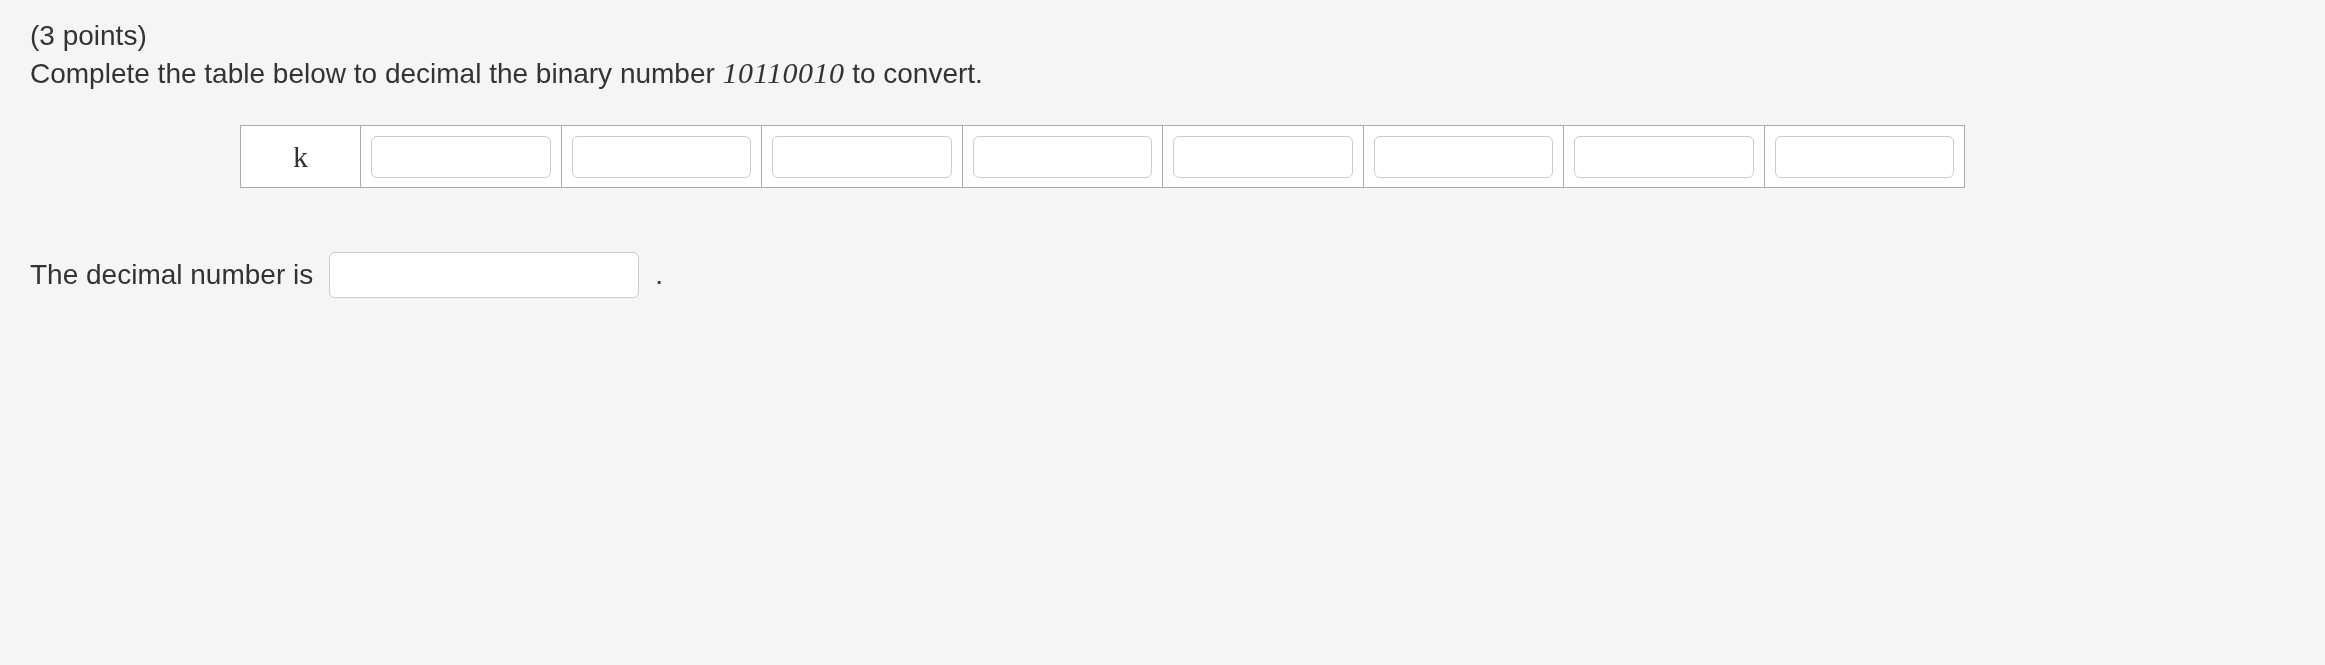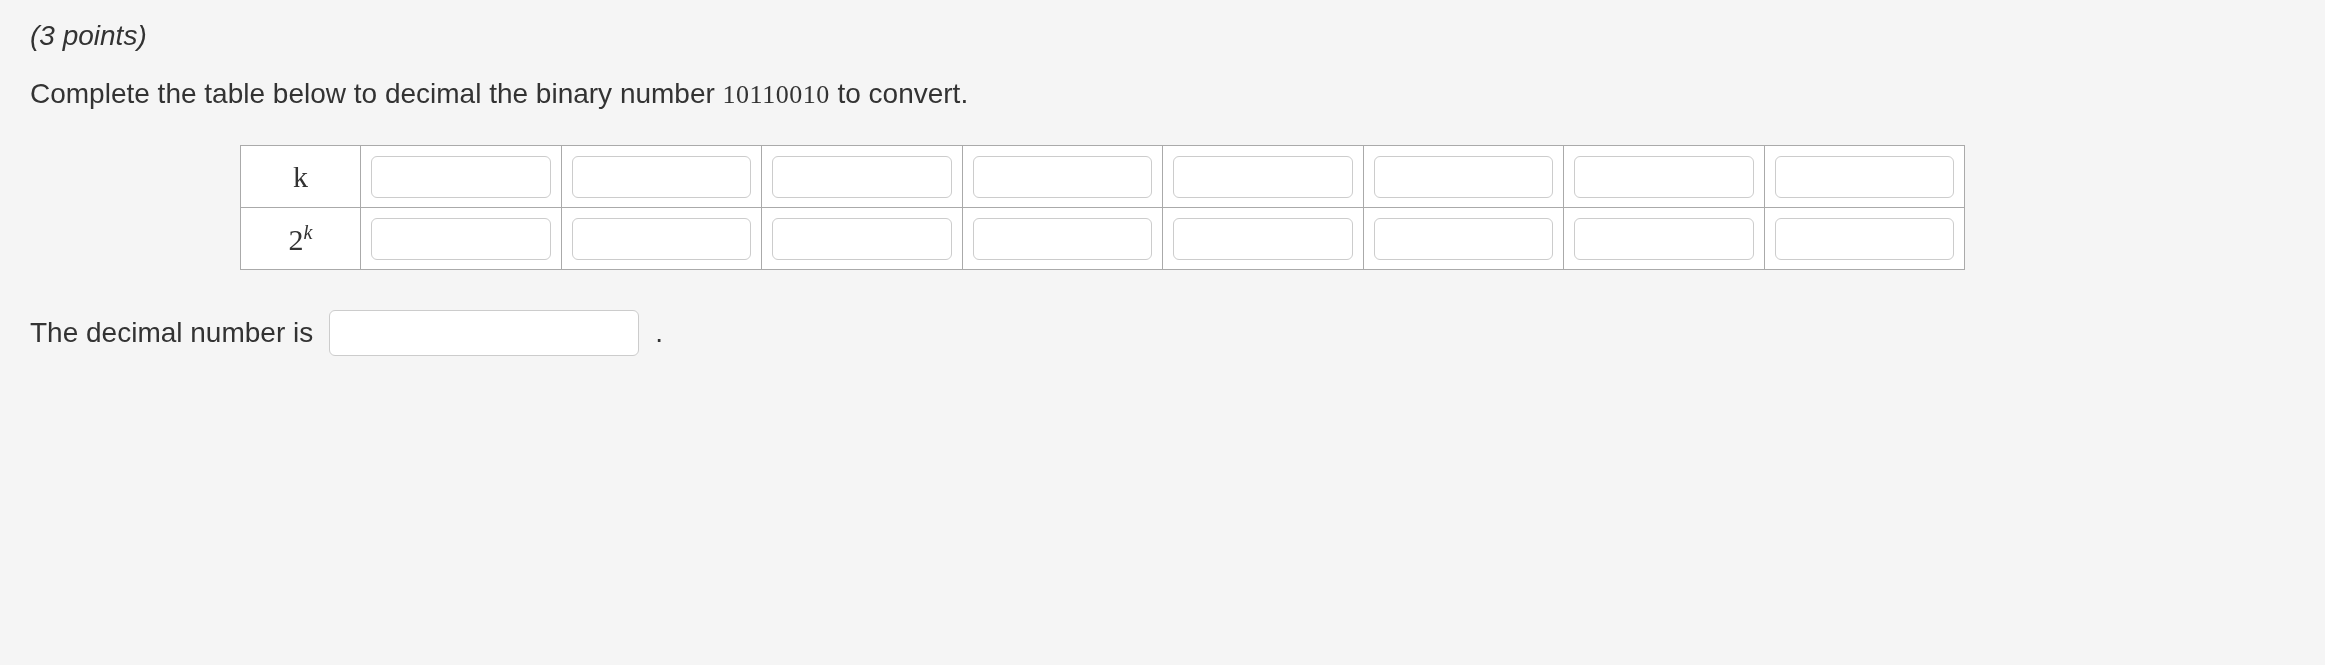--- a/index.html
+++ b/index.html
@@ -8,30 +8,30 @@
       padding: 0;
     }
     body {
       font-family: Arial, Helvetica, sans-serif;
       background: #f5f5f5;
       padding: 20px 30px;
       font-size: 28px;
       color: #333;
     }
     .points {
-      margin-bottom: 26px;
-      font-style: italic;
+      margin-bottom: 4px;
     }
     .prompt-line {
       margin-bottom: 35px;
     }
     .binary {
       font-family: "Times New Roman", Times, serif;
-      font-size: 26px;
+      font-size: 30px;
       letter-spacing: 0.5px;
+      font-style: italic;
     }
     .table-wrap {
       margin-left: 210px;
       margin-right: 330px;
     }
     table {
       border-collapse: collapse;
       width: 100%;
       border: 1px solid #aaa;
       background: #fff;
@@ -68,21 +68,21 @@
     .cell-input {
       width: 100%;
       height: 42px;
       border: 1px solid #ccc;
       border-radius: 6px;
       background: #fff;
       padding: 4px 8px;
       font-size: 24px;
     }
     .answer-line {
-      margin-top: 40px;
+      margin-top: 64px;
       display: flex;
       align-items: center;
       gap: 16px;
     }
     .answer-input {
       width: 310px;
       height: 46px;
       border: 1px solid #ccc;
       border-radius: 6px;
       background: #fff;
@@ -105,31 +105,20 @@
       <td class="header-col row-k">k</td>
       <td><input class="cell-input" type="text" value="" style=""></td>
       <td><input class="cell-input" type="text" value="" style=""></td>
       <td><input class="cell-input" type="text" value="" style=""></td>
       <td><input class="cell-input" type="text" value="" style=""></td>
       <td><input class="cell-input" type="text" value="" style=""></td>
       <td><input class="cell-input" type="text" value="" style=""></td>
       <td><input class="cell-input" type="text" value="" style=""></td>
       <td><input class="cell-input" type="text" value="" style=""></td>
     </tr>
-    <tr>
-      <td class="header-col"><span class="roman2">2</span><span class="sup">k</span></td>
-      <td><input class="cell-input" type="text" value="" style=""></td>
-      <td><input class="cell-input" type="text" value="" style=""></td>
-      <td><input class="cell-input" type="text" value="" style=""></td>
-      <td><input class="cell-input" type="text" value="" style=""></td>
-      <td><input class="cell-input" type="text" value="" style=""></td>
-      <td><input class="cell-input" type="text" value="" style=""></td>
-      <td><input class="cell-input" type="text" value="" style=""></td>
-      <td><input class="cell-input" type="text" value="" style=""></td>
-    </tr>
   </tbody>
     </table>
 </div>
 
 <div class="answer-line">
   <span>The decimal number is</span>
   <input class="answer-input" type="text" value="" style="">
   <span>.</span>
 </div>
 

